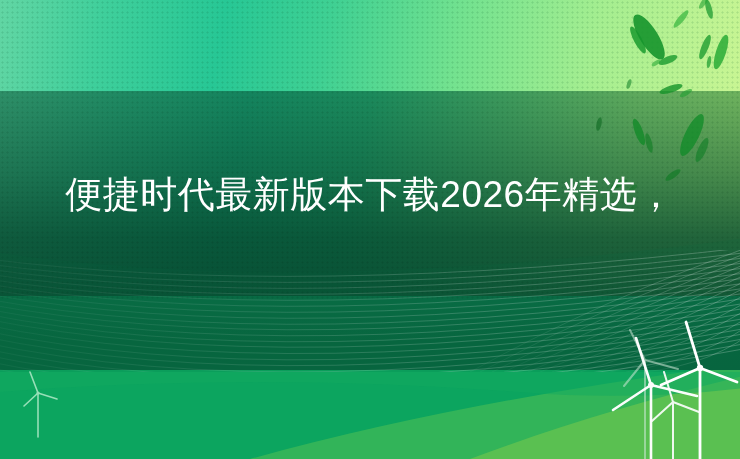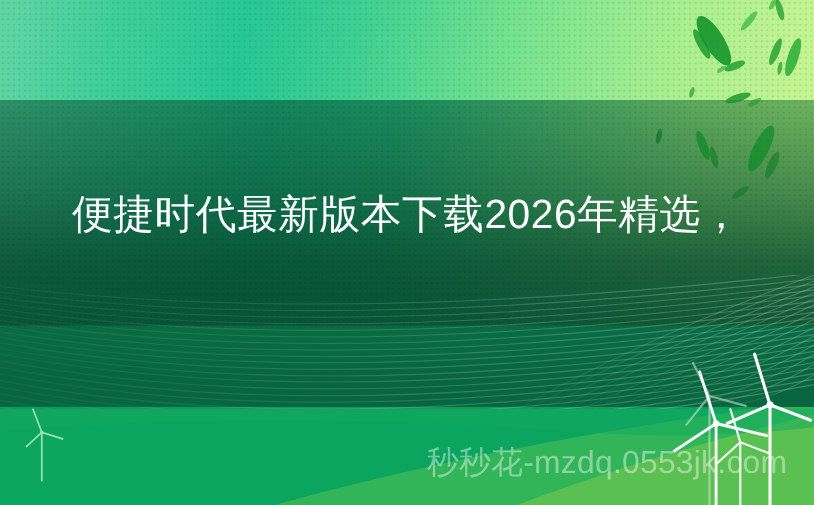--- a/index.html
+++ b/index.html
@@ -301,15 +301,14 @@
       <line x1="673" y1="402" x2="664" y2="372"></line>
       <line x1="673" y1="402" x2="699" y2="412"></line>
       <line x1="673" y1="402" x2="652" y2="421"></line>
     </g>
   </svg>
 
   <div class="headline">
     <span class="hl">便捷时代最新版本下载2026年精选，</span>
   </div>
 
-  <div class="watermark">秒秒花-mzdq.0553jk.com</div>
 
 </div>
 
 </body></html>

